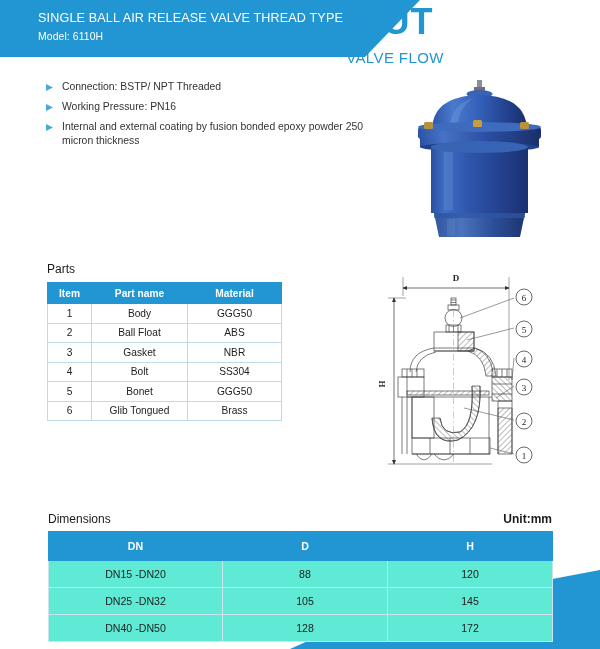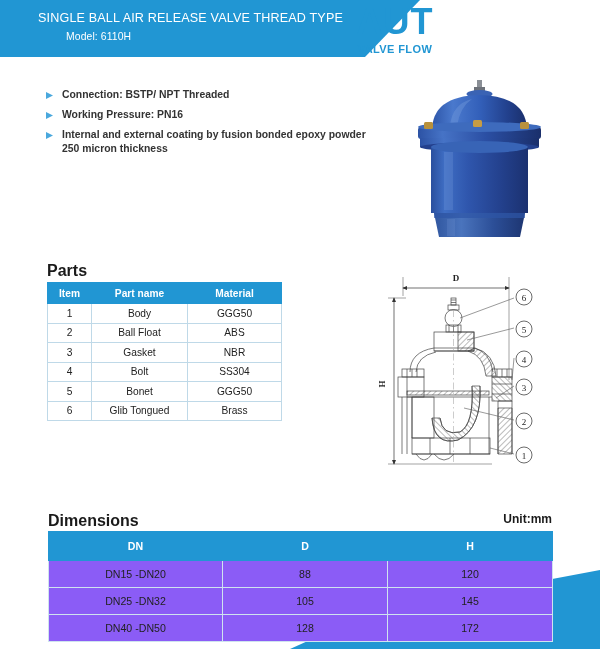--- a/index.html
+++ b/index.html
@@ -38,52 +38,50 @@
     white-space: nowrap;
   }
   .header-model {
     position: absolute;
     left: 38px;
     top: 31px;
     font-size: 10.4px;
     color: #ffffff;
     letter-spacing: 0.1px;
     white-space: nowrap;
-    margin-left: 28px;
   }
   .logo {
     position: absolute;
     right: 36px;
     top: 4px;
     text-align: center;
     width: 130px;
   }
   .logo-main {
     font-size: 36px;
     font-weight: bold;
     color: #2196d3;
     letter-spacing: 1px;
     line-height: 36px;
   }
   .logo-sub {
-    font-size: 11px;
-    font-weight: bold;
+    font-size: 15px;
+    font-weight: normal;
     color: #2196d3;
     letter-spacing: 0.4px;
     line-height: 16px;
-    margin-top: 1px;
+    margin-top: 10px;
   }
 
   
   .features {
     position: absolute;
     left: 46px;
-    top: 88px;
+    top: 80px;
     width: 330px;
-    font-weight: bold;
   }
   .feature-row {
     display: flex;
     align-items: flex-start;
     margin-bottom: 6.5px;
   }
   .bullet-icon {
     width: 9px;
     flex: 0 0 9px;
     margin-top: 4px;
@@ -101,22 +99,22 @@
     position: absolute;
     left: 398px;
     top: 74px;
     width: 170px;
     height: 168px;
   }
 
   
   .section-label {
     position: absolute;
-    font-size: 16px;
-    font-weight: bold;
+    font-size: 12px;
+    font-weight: normal;
     color: #1a1a1a;
   }
   #parts-label { left: 47px; top: 262px; }
   #dimensions-label { left: 48px; top: 512px; }
   #unit-label {
     position: absolute;
     right: 48px; top: 512px;
     font-size: 12px;
     font-weight: bold;
     color: #1a1a1a;
@@ -172,21 +170,21 @@
     height: 29px;
     text-align: center;
     border: 1px solid #2196d3;
   }
   .dim-table td {
     font-size: 10.6px;
     color: #222222;
     height: 27px;
     text-align: center;
     border: 1px solid #cfe3ef;
-    background: #8b5cf6;
+    background: #5eead4;
   }
 
   
   .bottom-decor {
     position: absolute;
     left: 0; top: 560px;
     width: 600px;
     height: 89px;
     z-index: 1;
     pointer-events: none;

